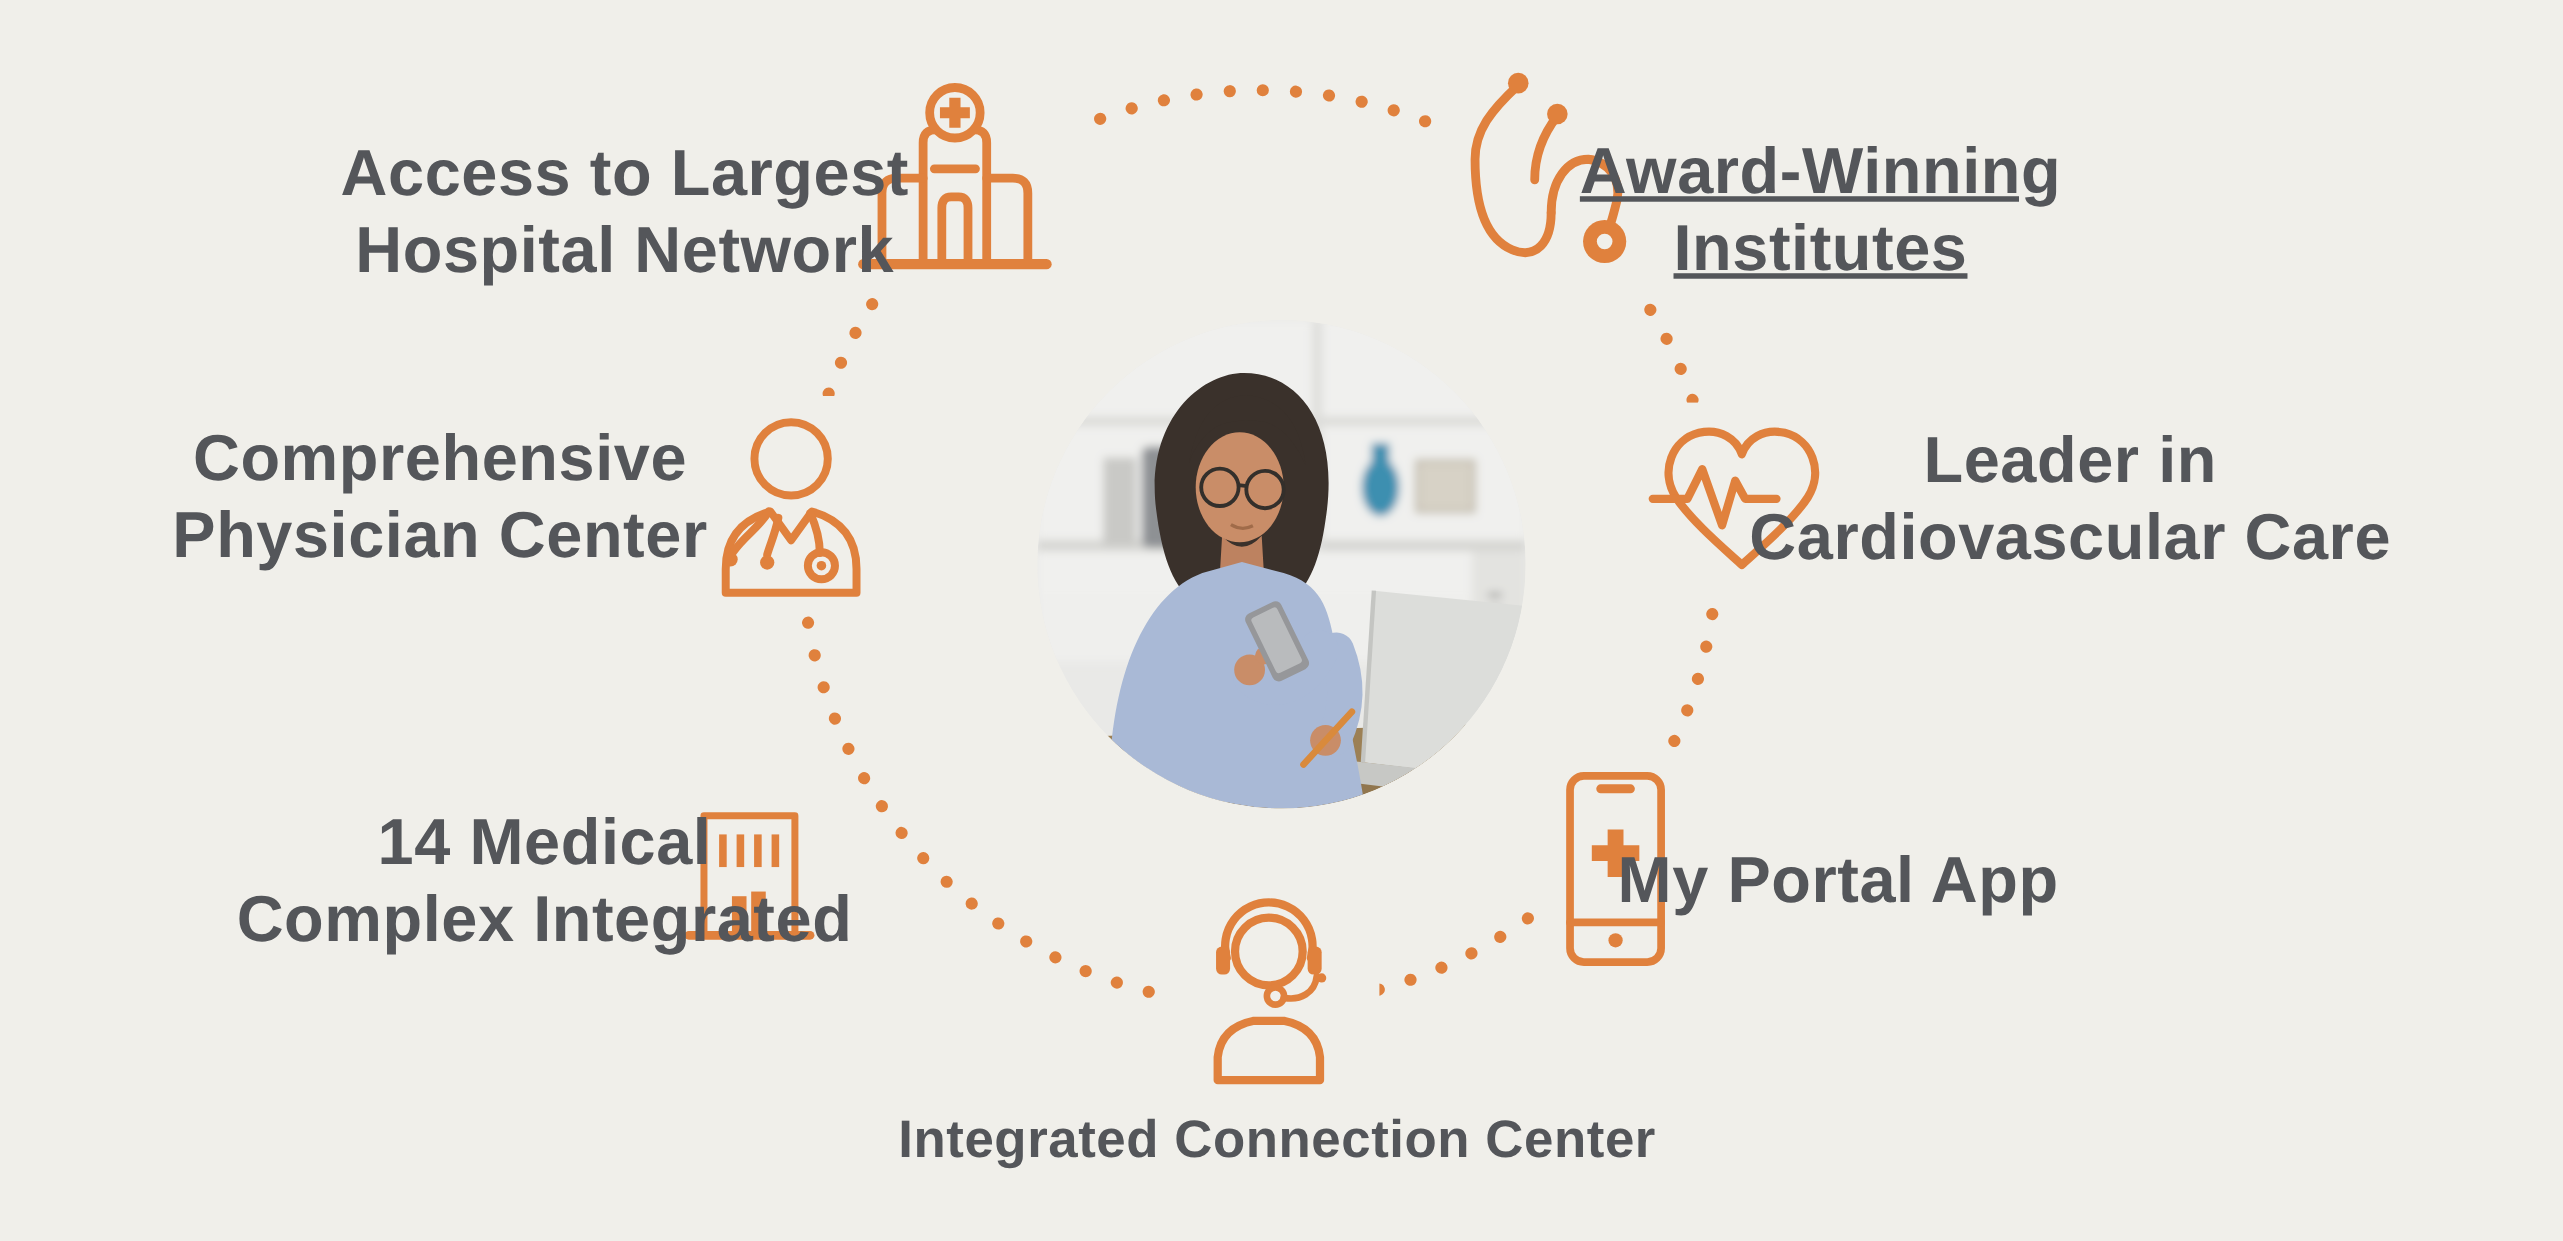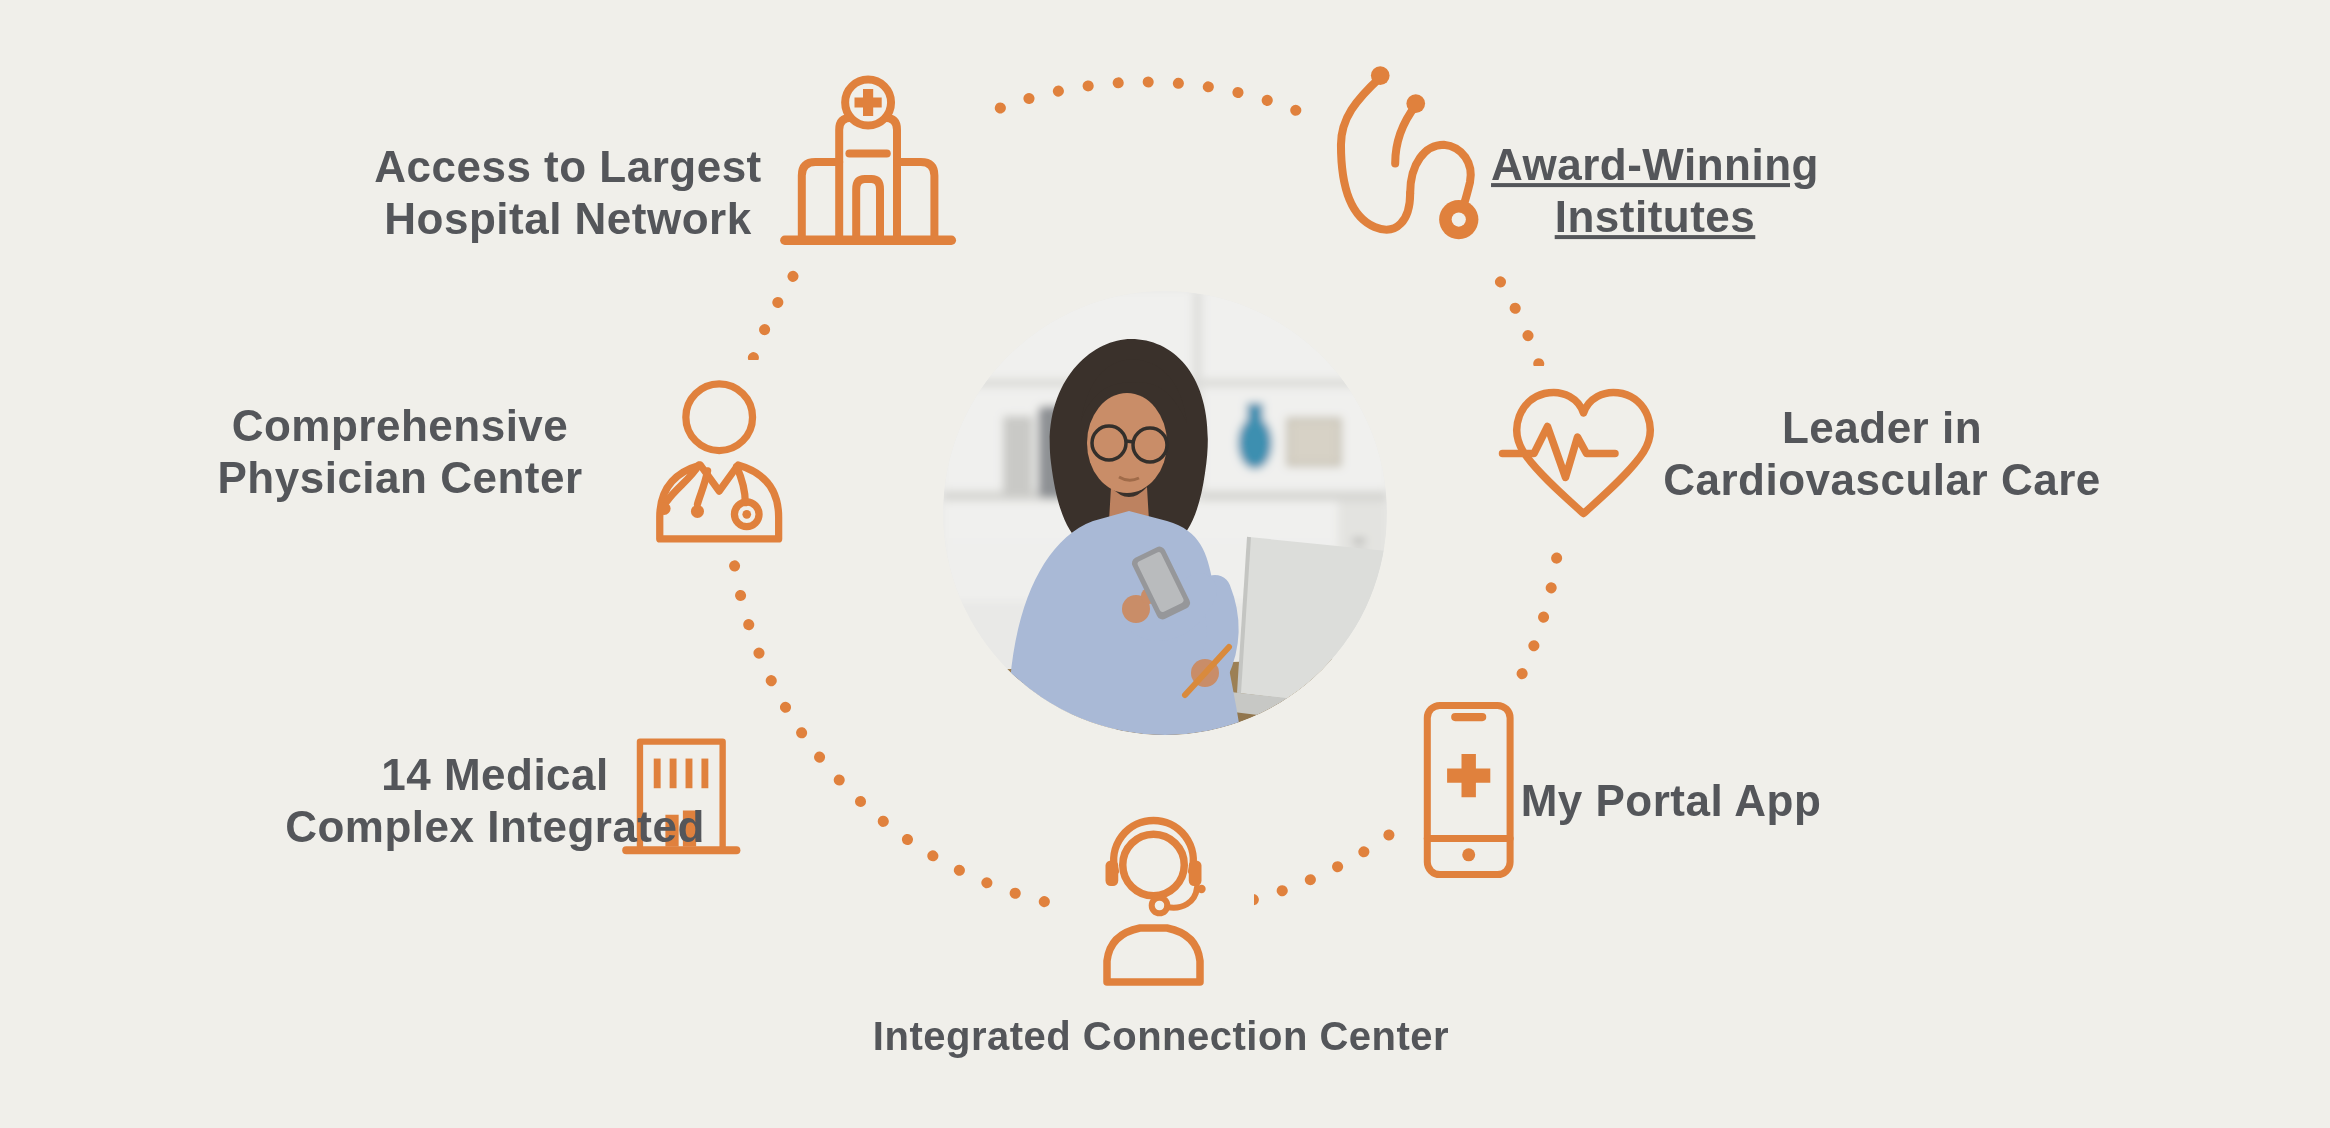--- a/index.html
+++ b/index.html
@@ -19,27 +19,27 @@
   .stk{fill:none;stroke:var(--accent);stroke-linecap:round;stroke-linejoin:round;}
   .fil{fill:var(--accent);stroke:none;}
   .msk{fill:var(--bg);stroke:none;}
   .dotring{fill:none;stroke:var(--accent);stroke-width:11;stroke-linecap:round;stroke-dasharray:0.1 30.1;}
   .label{
     position:absolute;
     transform:translate(-50%,-50%);
     text-align:center;
     color:var(--text);
     font-weight:700;
-    font-size:44px;
+    font-size:59px;
     line-height:1.18;
     letter-spacing:.5px;
     white-space:nowrap;
   }
   .label span{display:block;}
-  .label.big{font-size:40px;}
+  .label.big{font-size:48px;}
   .lb-hospital{left:568px;top:193px;}
   .lb-award{left:1655px;top:191px;text-decoration:underline;}
   .lb-cardio{left:1882px;top:454px;}
   .lb-portal{left:1671px;top:801px;}
   .lb-connection{left:1161px;top:1037px;}
   .lb-locations{left:450px;top:801px;margin-left:45px;}
   .lb-physician{left:400px;top:452px;}
   .photo{
     position:absolute;left:943px;top:291px;width:444px;height:444px;
     border-radius:50%;overflow:hidden;

